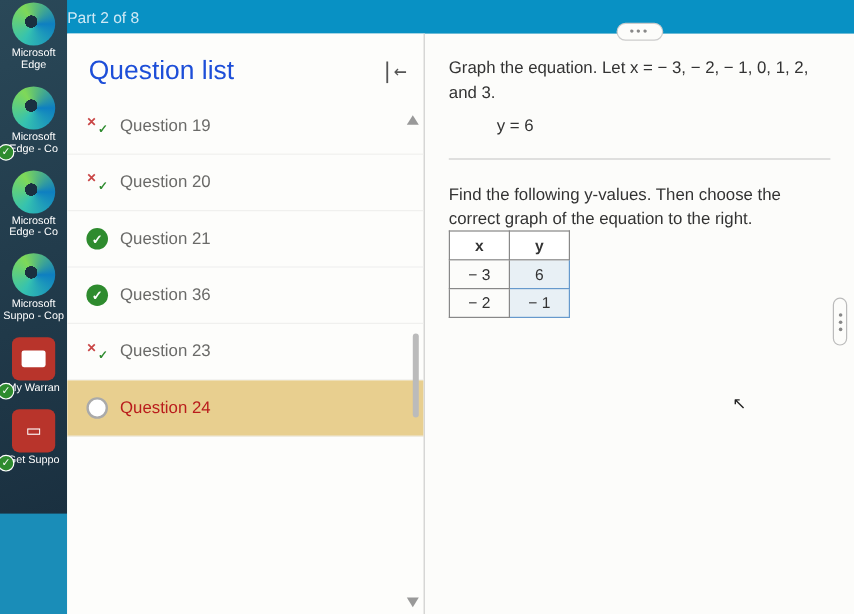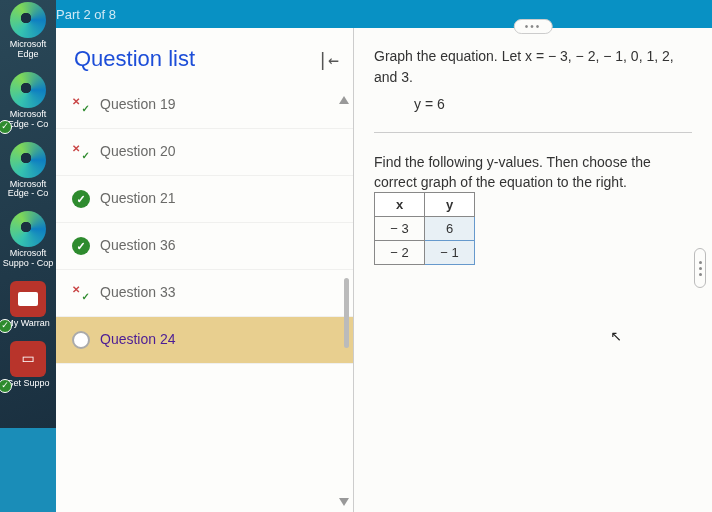--- a/index.html
+++ b/index.html
@@ -13,21 +13,21 @@
 .desk-app.screen::before{content:"";width:20px;height:14px;background:#fff;border-radius:2px;position:absolute}
 .badge{position:absolute;bottom:-2px;left:-2px;width:14px;height:14px;background:#2e8b2e;border-radius:50%;border:1px solid #fff;display:flex;align-items:center;justify-content:center;color:#fff;font-size:9px}
 .topbar{position:absolute;left:56px;top:0;right:0;height:28px;background:#0891c4;color:#cfe9f5;display:flex;align-items:center;justify-content:flex-start;font-size:13px;z-index:2}
 .main{position:absolute;left:56px;top:28px;right:0;bottom:0;background:#fcfcfa;display:flex;z-index:2}
 .qlist{width:298px;border-right:1px solid #ccc;display:flex;flex-direction:column;background:#fdfdfb;position:relative}
 .ql-head{display:flex;align-items:center;justify-content:space-between;padding:18px 14px 10px 18px}
 .ql-title{font-size:22px;color:#1d4ed8;font-weight:400}
 .collapse{font-size:18px;color:#555;cursor:pointer;user-select:none;font-family:monospace}
 .qitems{flex:1;overflow:hidden;position:relative}
 .qitem{display:flex;align-items:flex-start;gap:10px;padding:14px 16px;font-size:14px;color:#6a6a68;cursor:pointer;border-bottom:1px solid #f0f0ee}
-.qitem.sel{background:#e8cf8f;color:#4c1d95}
+.qitem.sel{background:#e8cf8f;color:#b91c1c}
 .st-ic{width:18px;height:18px;flex-shrink:0;display:flex;align-items:center;justify-content:center;border-radius:50%;font-size:11px;font-weight:bold}
 .st-half{position:relative;width:18px;height:18px}
 .st-half::before{content:"✕";position:absolute;left:0;top:0;color:#c94545;font-size:10px;font-weight:bold}
 .st-half::after{content:"✓";position:absolute;right:0;bottom:0;color:#2e8b2e;font-size:10px;font-weight:bold}
 .st-ok{background:#2e8b2e;color:#fff}
 .st-ok::after{content:"✓"}
 .st-no{border:2px solid #aaa;background:#fff}
 .scroll-ind{position:absolute;right:4px;top:250px;width:5px;height:70px;background:#bbb;border-radius:3px}
 .arrow-up,.arrow-down{position:absolute;right:4px;width:0;height:0;border-left:5px solid transparent;border-right:5px solid transparent}
 .arrow-up{top:68px;border-bottom:8px solid #999}
@@ -102,21 +102,21 @@
       <div class="qitem">
         <span class="st-ic st-ok"></span>
         <span>Question 21</span>
       </div>
       <div class="qitem">
         <span class="st-ic st-ok"></span>
         <span>Question 36</span>
       </div>
       <div class="qitem">
         <span class="st-ic st-half"></span>
-        <span>Question 33</span>
+        <span>Question 23</span>
       </div>
       <div class="qitem sel">
         <span class="st-ic st-no"></span>
         <span>Question 24</span>
       </div>
     </div>
     <div class="scroll-ind"></div>
     <div class="arrow-down"></div>
   </div>
 

